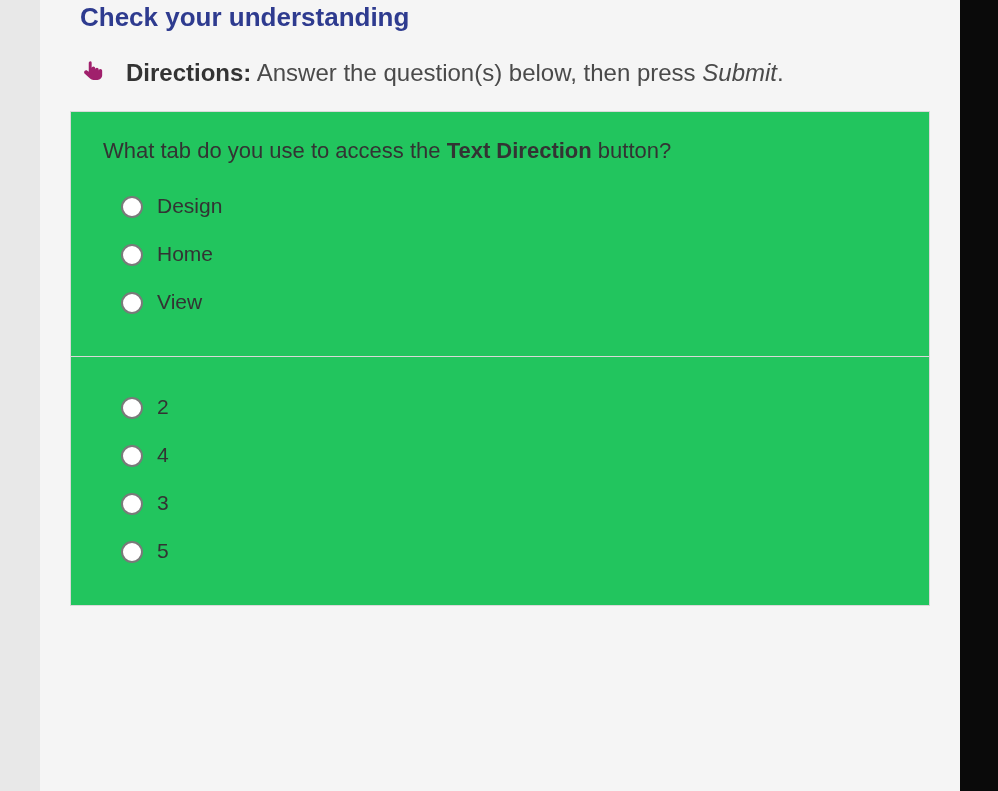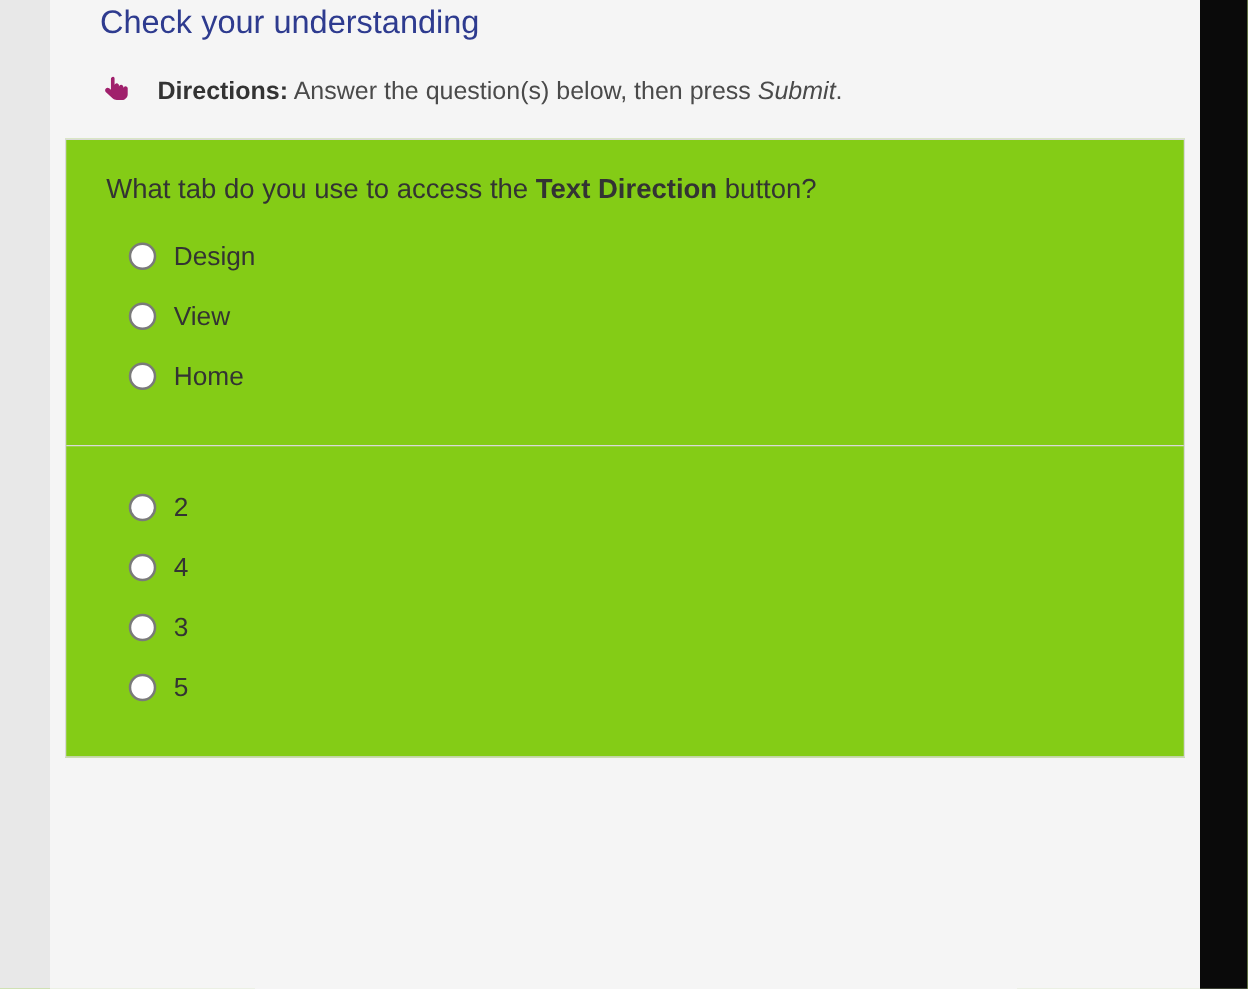--- a/index.html
+++ b/index.html
@@ -14,59 +14,59 @@
     position: absolute;
     left: 40px;
     top: 0;
     width: 920px;
     height: 791px;
     background: #f5f5f5;
     padding: 0;
   }
   .heading {
     font-size: 26px;
-    font-weight: normal;
+    font-weight: bold;
     color: #2e3b8f;
     padding: 2px 60px 18px 40px;
   }
   .directions-row {
     display: flex;
     align-items: center;
     gap: 18px;
     padding: 8px 40px 24px 40px;
     color: #4a4a4a;
-    font-size: 20px;
+    font-size: 24px;
   }
   .directions-row .label { font-weight: bold; color: #333; }
   .directions-row .submit-word { font-style: italic; }
   .pointer-icon {
     width: 28px;
     height: 28px;
     flex: 0 0 auto;
   }
   .question-card {
-    background: #84cc16;
+    background: #22c55e;
     border: 1px solid #d9d9d9;
-    margin: 0 12px;
+    margin: 0 30px;
   }
   .question-block {
     padding: 26px 32px 30px 32px;
     border-bottom: 1px solid #d9d9d9;
   }
   .question-block:last-child { border-bottom: none; }
   .prompt {
     font-size: 22px;
     color: #333;
     margin-bottom: 18px;
   }
   .prompt .bold { font-weight: bold; }
   .options { padding-left: 18px; }
   .option-row {
     display: flex;
-    align-items: flex-start;
+    align-items: flex-end;
     gap: 14px;
     padding: 12px 0;
     cursor: pointer;
   }
   .radio {
     width: 22px;
     height: 22px;
     border: 2px solid #7a7a7a;
     border-radius: 50%;
     background: #fff;
@@ -109,25 +109,25 @@
       <div class="prompt">
         <span>What tab do you use to access the </span><span class="bold">Text Direction</span><span> button?</span>
       </div>
       <div class="options">
         <div class="option-row">
           <span class="radio"></span>
           <span class="option-label">Design</span>
         </div>
         <div class="option-row">
           <span class="radio"></span>
-          <span class="option-label">View</span>
+          <span class="option-label">Home</span>
         </div>
         <div class="option-row">
           <span class="radio"></span>
-          <span class="option-label">Home</span>
+          <span class="option-label">View</span>
         </div>
       </div>
     </div>
 
     <div class="question-block">
       <div class="options">
         <div class="option-row">
           <span class="radio"></span>
           <span class="option-label">2</span>
         </div>

